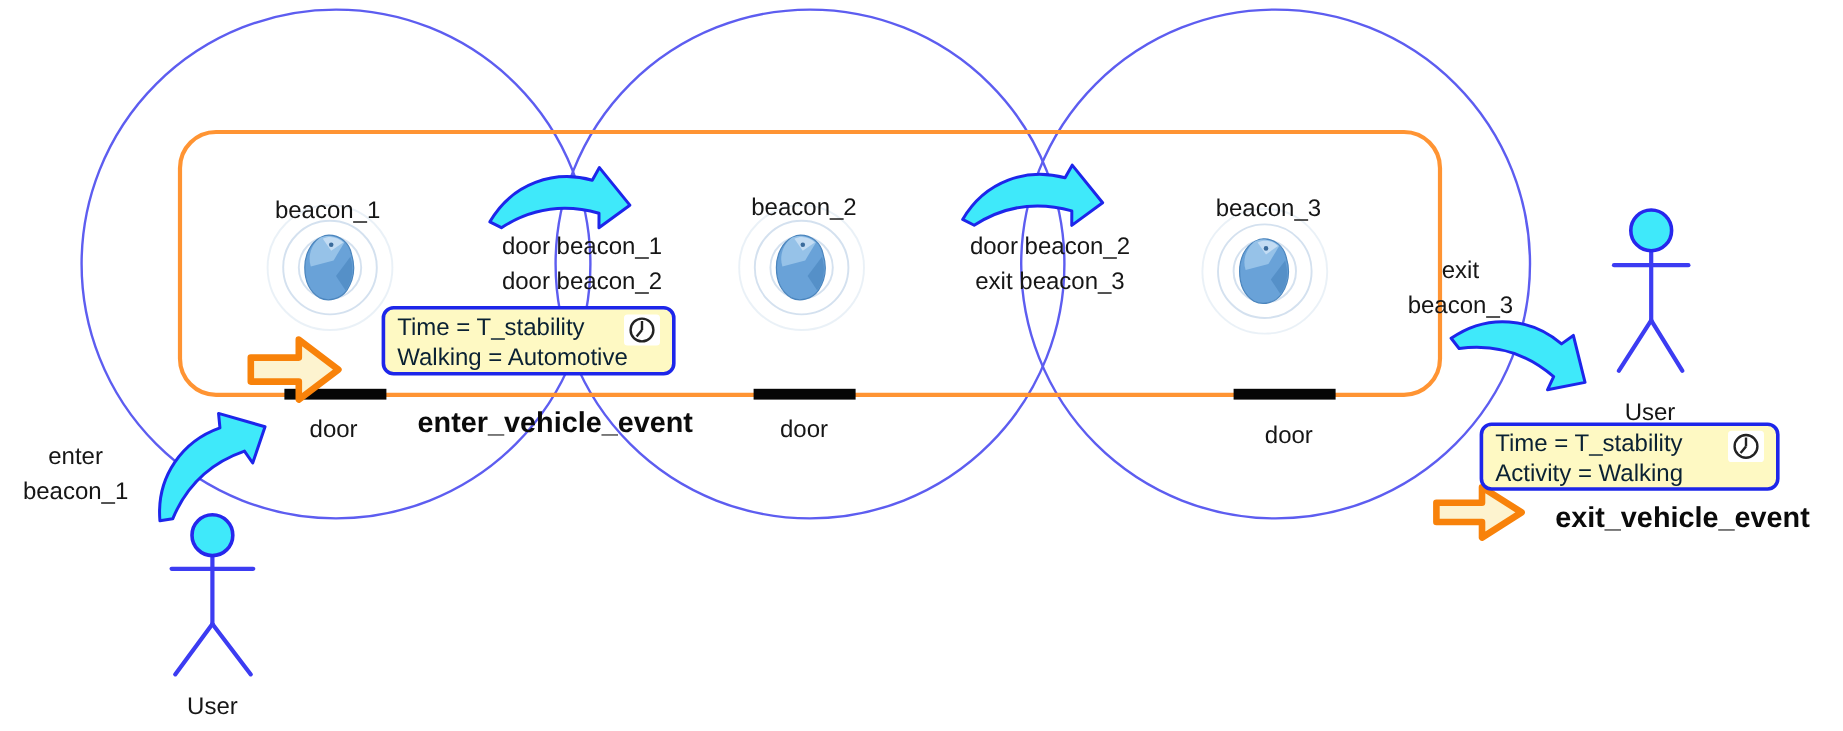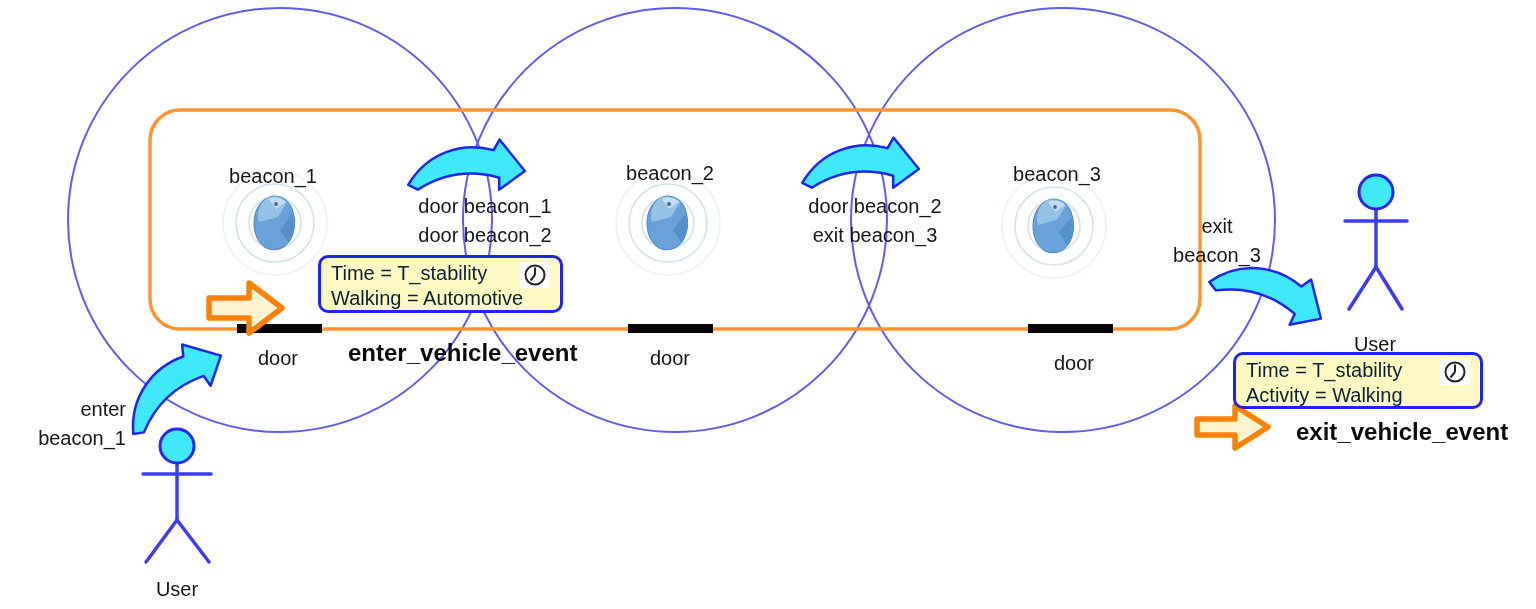--- a/index.html
+++ b/index.html
@@ -101,21 +101,21 @@
   <div class="lbl" style="left:758px;top:192px;width:234px;">
     <div>door beacon_2</div>
     <div>exit beacon_3</div>
   </div>
 
   <div class="lbl" style="left:1147px;top:212px;width:140px;text-align:center;">
     <div>exit</div>
     <div>beacon_3</div>
   </div>
 
-  <div class="lbl" style="left:0px;top:395px;width:126px;text-align:right;">
+  <div class="lbl" style="left:0px;top:367px;width:126px;">
     <div>enter</div>
     <div>beacon_1</div>
   </div>
 
   <div class="lbl" style="left:234px;top:344px;width:88px;">door</div>
   <div class="lbl" style="left:626px;top:344px;width:88px;">door</div>
   <div class="lbl" style="left:1030px;top:349px;width:88px;">door</div>
 
   <div class="bold-lbl" style="left:1296px;top:418px;">exit_vehicle_event</div>
   <div class="bold-lbl" style="left:348px;top:339px;">enter_vehicle_event</div>

